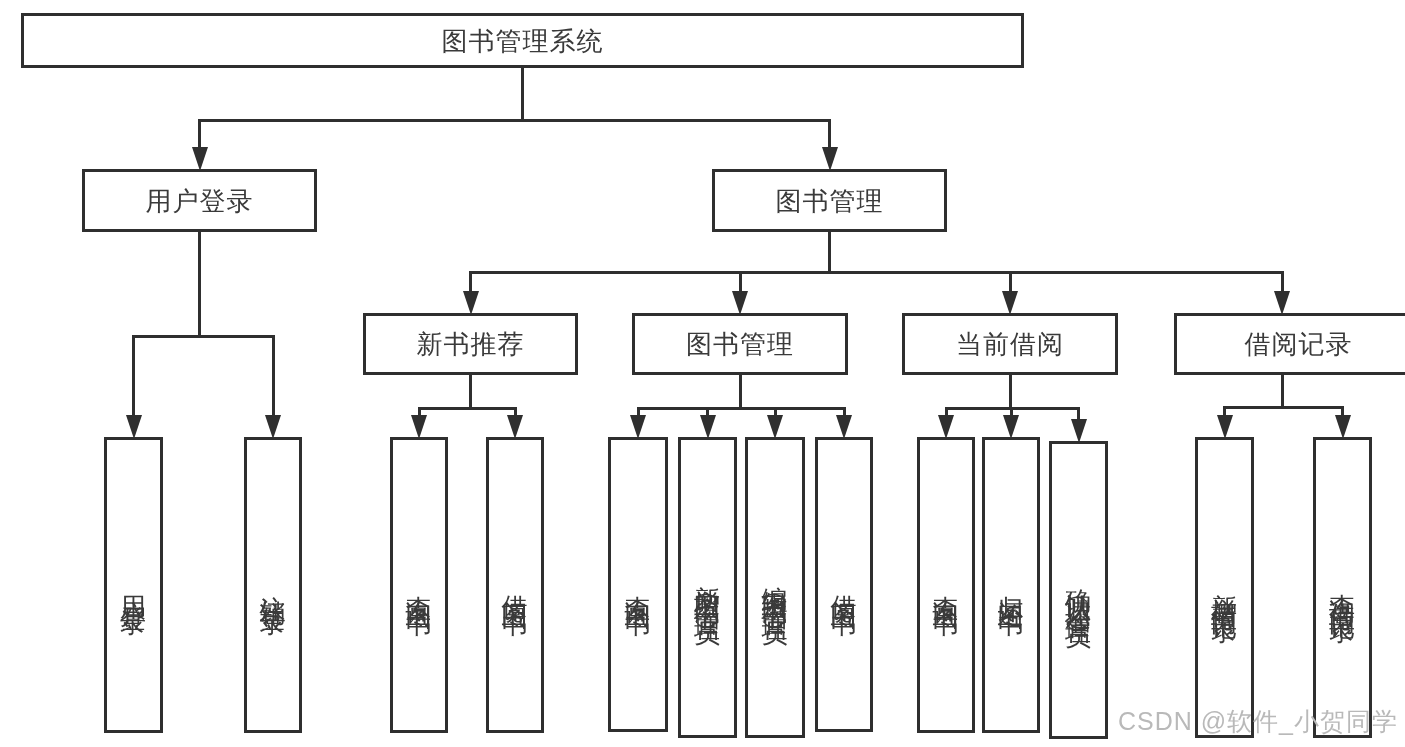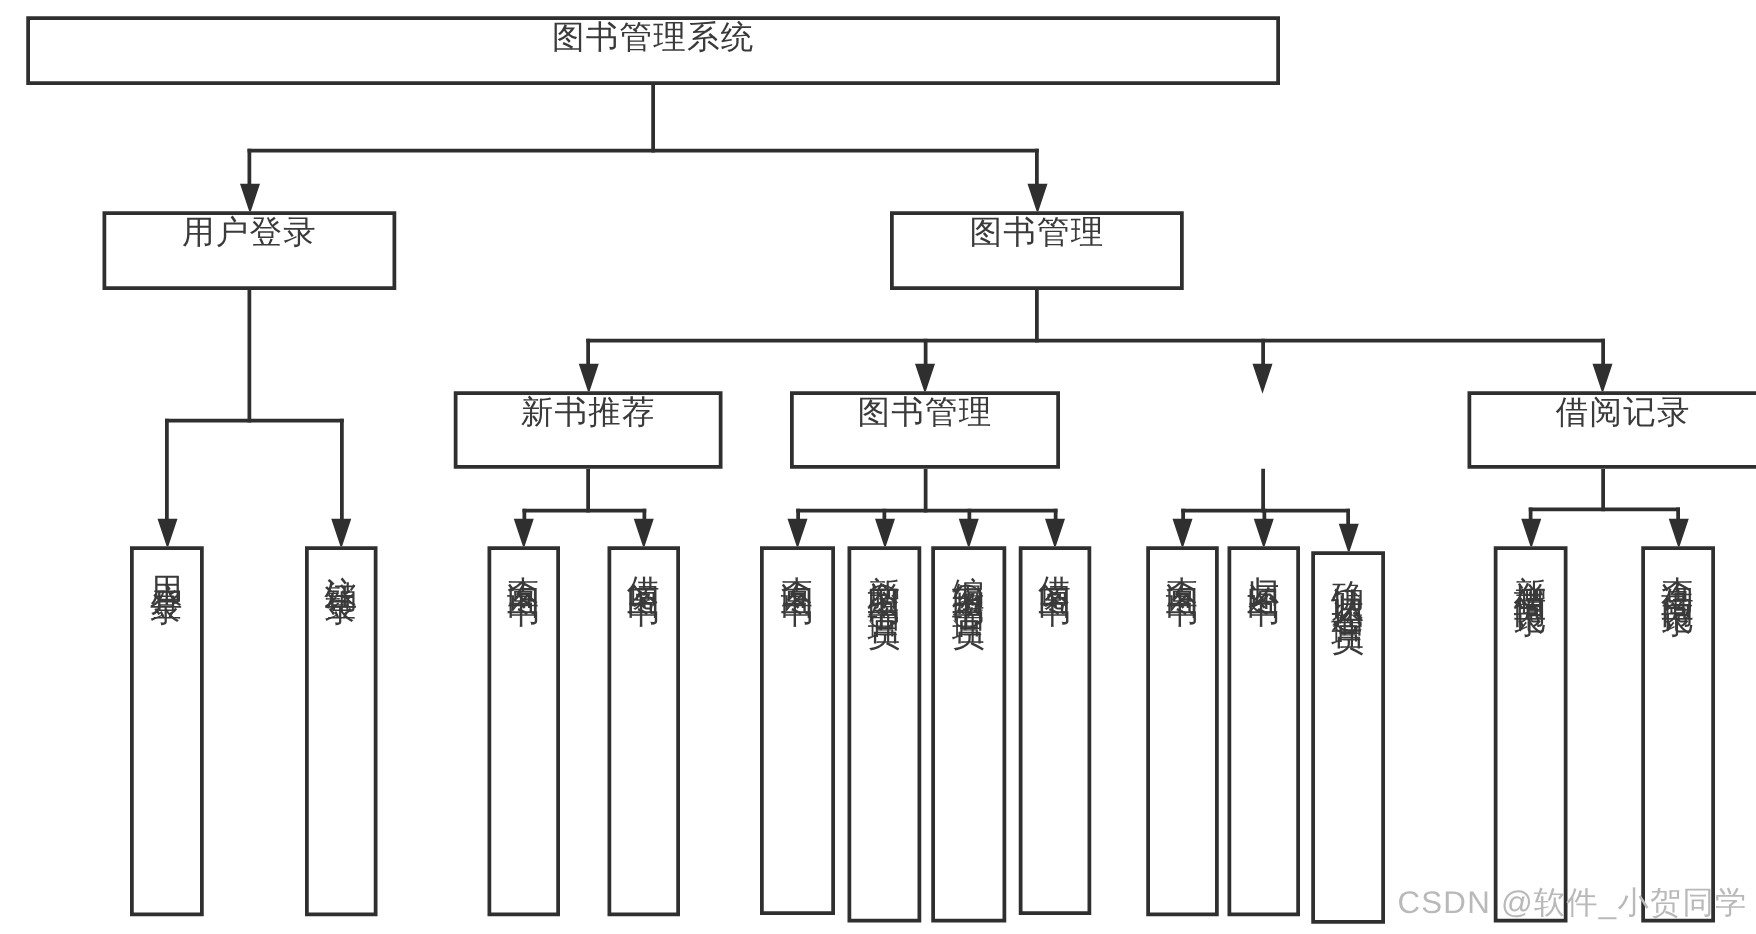--- a/index.html
+++ b/index.html
@@ -20,21 +20,21 @@
   .carrow{
     position:absolute;width:0;height:0;
     border-left:8px solid transparent;
     border-right:8px solid transparent;
     border-top:24px solid var(--line);
   }
   .node{
     position:absolute;box-sizing:border-box;
     border:3px solid var(--box-border);
     background:var(--box-fill);
-    display:flex;justify-content:center;
+    display:flex;align-items:center;justify-content:center;
     color:var(--text);
   }
   .node.h .label{
     font-size:26px;letter-spacing:1px;white-space:nowrap;line-height:1;
   }
   .node.v .label{
     writing-mode:vertical-rl;text-orientation:mixed;
     font-size:26px;letter-spacing:5px;line-height:1;
   }
   .watermark{
@@ -107,20 +107,23 @@
     </div>
     <div class="node h" style="left: 712px; top: 169px; width: 235px; height: 63px;">
       <div class="label">图书管理</div>
     </div>
     <div class="node h" style="left: 363px; top: 313px; width: 215px; height: 62px;">
       <div class="label">新书推荐</div>
     </div>
     <div class="node h" style="left: 632px; top: 313px; width: 216px; height: 62px;">
       <div class="label">图书管理</div>
     </div>
+    <div class="node h" style="left: 902px; top: 313px; width: 216px; height: 62px;">
+      <div class="label">当前借阅</div>
+    </div>
     <div class="node h" style="left: 1174px; top: 313px; width: 249px; height: 62px;">
       <div class="label">借阅记录</div>
     </div>
     <div class="node v" style="left: 104px; top: 437px; width: 59px; height: 296px;">
       <div class="label">用户登录</div>
     </div>
     <div class="node v" style="left: 244px; top: 437px; width: 58px; height: 296px;">
       <div class="label">注销登录</div>
     </div>
     <div class="node v" style="left: 390px; top: 437px; width: 58px; height: 296px;">

